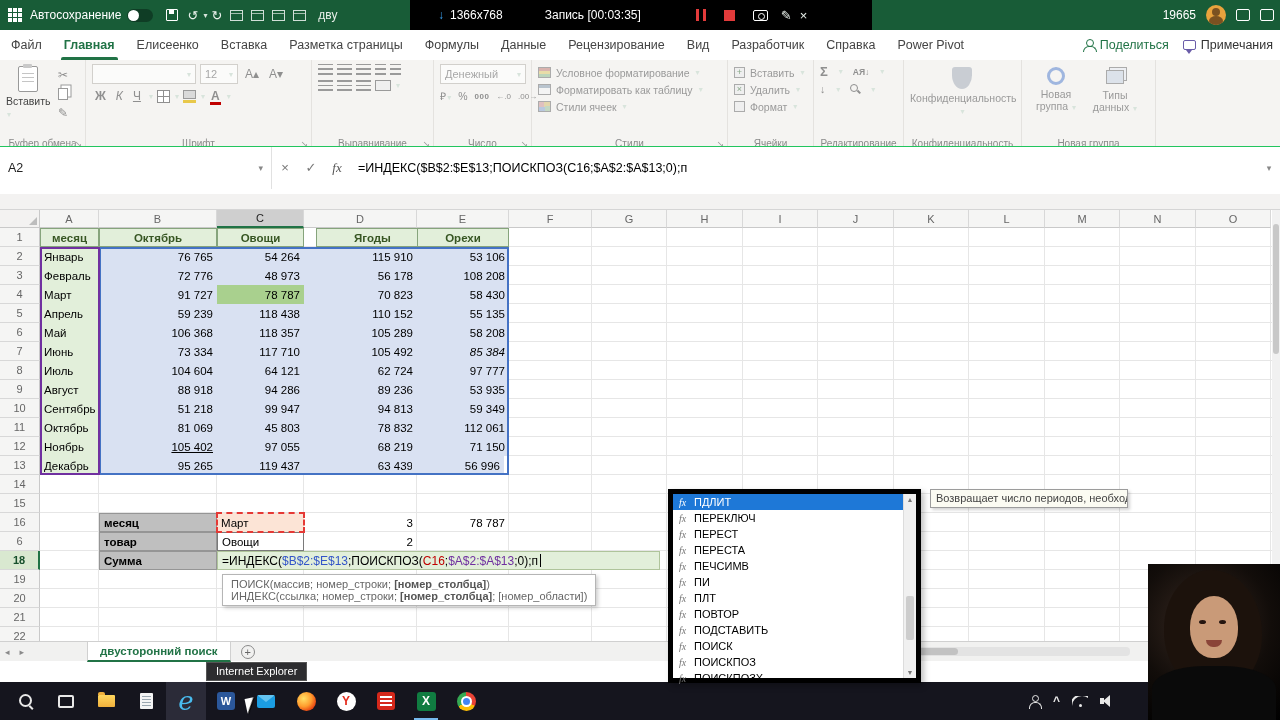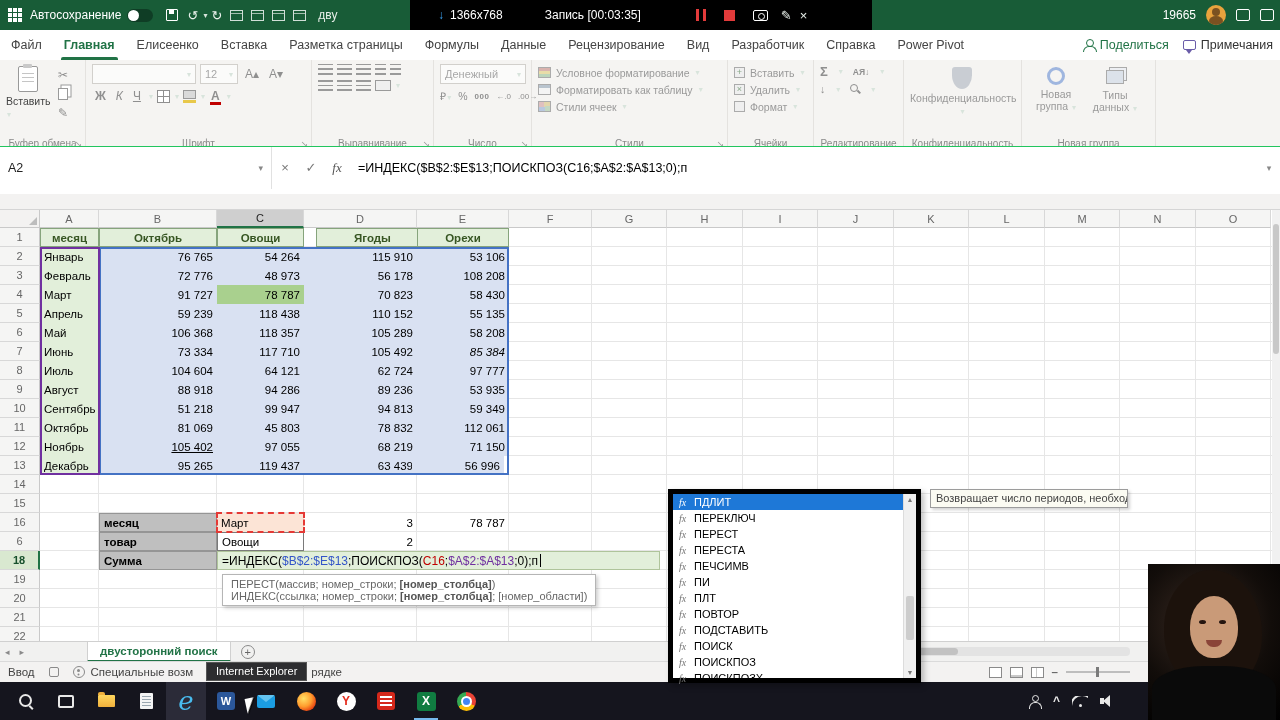--- a/index.html
+++ b/index.html
@@ -446,21 +446,21 @@
     <span class="fbtn">×</span>
     <span class="fbtn">✓</span>
     <span class="fbtn fxit">fx</span>
     <div class="ftext">=ИНДЕКС($B$2:$E$13;ПОИСКПОЗ(C16;$A$2:$A$13;0);п</div>
     <span class="fexp">▾</span>
   </div>
   <div class="prehdr"></div>
 
   <div id="grid">
     <div class="screentip">
-      <div><span>ПЕРЕСТ(массив; номер_строки; </span><b>[номер_столбца]</b><span>)</span></div>
+      <div><span>ПОИСК(массив; номер_строки; </span><b>[номер_столбца]</b><span>)</span></div>
       <div><span>ИНДЕКС(ссылка; номер_строки; </span><b>[номер_столбца]</b><span>; [номер_области])</span></div>
     </div>
   <div class="corner" style="position: absolute; left: 0px; top: 0px; width: 40px; height: 18px;"></div>
       <div class="ch" style="position: absolute; left: 40px; top: 0px; width: 59px; height: 18px;">A</div>
       <div class="ch" style="position: absolute; left: 99px; top: 0px; width: 118px; height: 18px;">B</div>
       <div class="ch sel" style="position: absolute; left: 217px; top: 0px; width: 87px; height: 18px;">C</div>
       <div class="ch" style="position: absolute; left: 304px; top: 0px; width: 113px; height: 18px;">D</div>
       <div class="ch" style="position: absolute; left: 417px; top: 0px; width: 92px; height: 18px;">E</div>
       <div class="ch" style="position: absolute; left: 509px; top: 0px; width: 83px; height: 18px;">F</div>
       <div class="ch" style="position: absolute; left: 592px; top: 0px; width: 75px; height: 18px;">G</div>
@@ -680,34 +680,20 @@
   <div class="functip">Возвращает число периодов, необход</div>
 
   <div class="sheetbar">
     <span class="navarr">◂</span>
     <span class="navarr">▸</span>
     <div class="stab">двусторонний поиск</div>
     <div class="addsheet">+</div>
     <div class="hscroll"></div>
   </div>
 
-  <div class="status">
-    <span class="st-mode">Ввод</span>
-    <div class="ic-macro"></div>
-    <div class="ic-access"></div>
-    <span class="st-acc1">Специальные возм</span>
-    <span class="st-acc2">рядке</span>
-    <div class="st-right">
-      <div class="vw"></div>
-      <div class="vw b2"></div>
-      <div class="vw b3"></div>
-      <span class="zminus">–</span>
-      <div class="ztrack"></div>
-    </div>
-  </div>
   <div class="ietip">Internet Explorer</div>
 
   <div class="taskbar">
     <div id="tb-icons">
         <div class="tbi">
           <div class="ic-search"></div>
         </div>
         <div class="tbi">
           <div class="ic-task-view"></div>
         </div>

